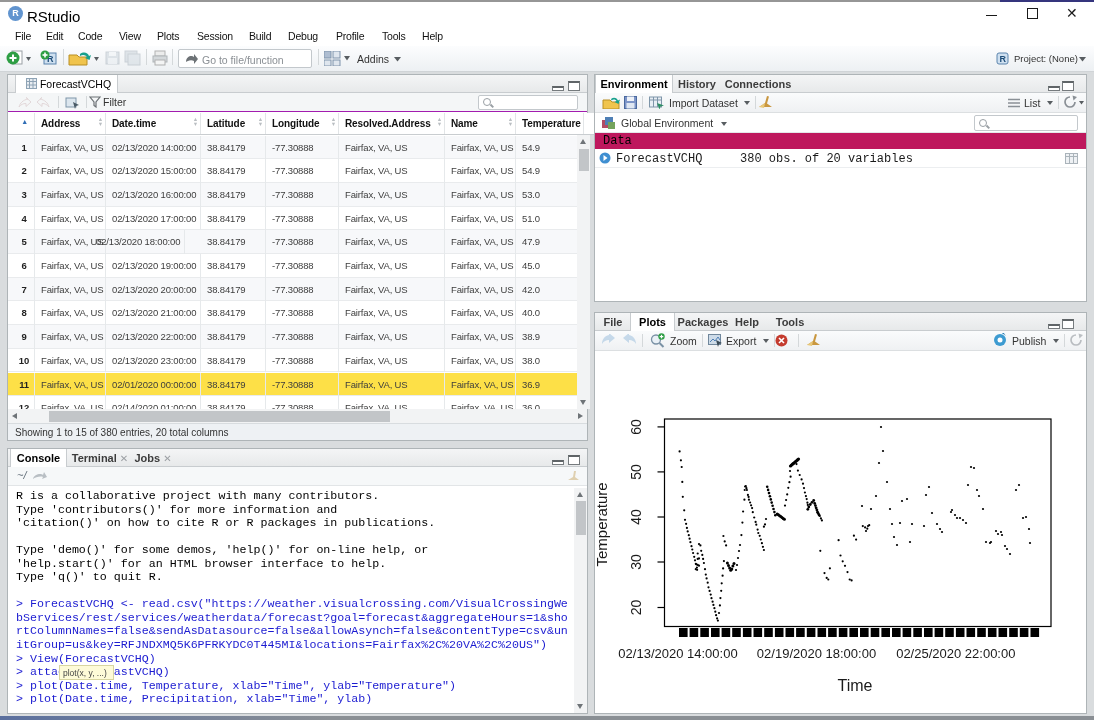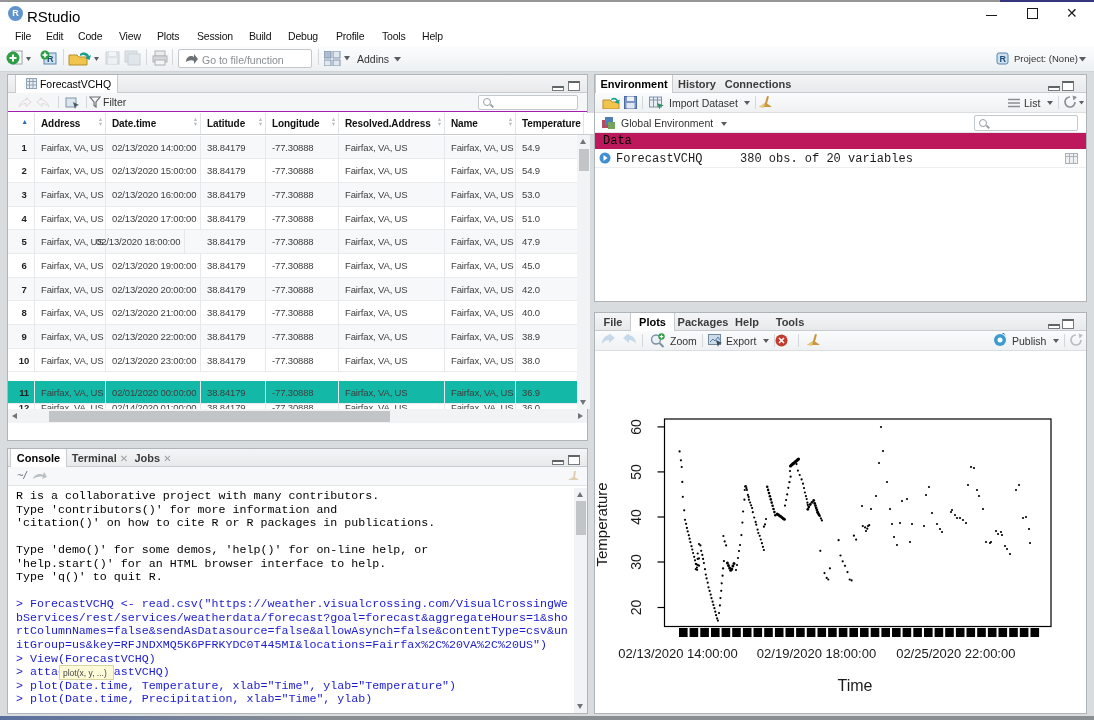--- a/index.html
+++ b/index.html
@@ -255,21 +255,21 @@
 <div class="tr" style="top:213.3px;">
 <div class="td n" style="left:6px;width:21px">10</div>
 <div class="td" style="left:27px;width:71px">Fairfax, VA, US</div>
 <div class="td" style="left:98px;width:95px">02/13/2020 23:00:00</div>
 <div class="td" style="left:193px;width:65px">38.84179</div>
 <div class="td" style="left:258px;width:73px">-77.30888</div>
 <div class="td" style="left:331px;width:106px">Fairfax, VA, US</div>
 <div class="td" style="left:437px;width:71px">Fairfax, VA, US</div>
 <div class="td" style="left:508px;width:68px">38.0</div>
       </div>
-<div class="tr" style="top:237.0px;background:#14b8a6;margin-top:8px;">
+<div class="tr" style="top:237.0px;background:#fde047;">
 <div class="td n" style="left:6px;width:21px">11</div>
 <div class="td" style="left:27px;width:71px">Fairfax, VA, US</div>
 <div class="td" style="left:98px;width:95px">02/01/2020 00:00:00</div>
 <div class="td" style="left:193px;width:65px">38.84179</div>
 <div class="td" style="left:258px;width:73px">-77.30888</div>
 <div class="td" style="left:331px;width:106px">Fairfax, VA, US</div>
 <div class="td" style="left:437px;width:71px">Fairfax, VA, US</div>
 <div class="td" style="left:508px;width:68px">36.9</div>
       </div>
 <div class="tr" style="top:260.7px;">
@@ -286,20 +286,21 @@
   <div class="sb" style="left:569px;top:60px;width:13px;height:274px">
     <div class="sbarrow" style="left:3px;top:4px;border-left:3.5px solid transparent;border-right:3.5px solid transparent;border-bottom:5px solid #6f7478"></div>
     <div class="sbthumb" style="left:1.5px;top:14px;width:10px;height:22px"></div>
     <div class="sbarrow" style="left:3px;bottom:4px;border-left:3.5px solid transparent;border-right:3.5px solid transparent;border-top:5px solid #6f7478"></div>
   </div>
   <div class="sb" style="left:0;top:334px;width:579px;height:14px">
     <div class="sbarrow" style="left:4px;top:3.5px;border-top:3.5px solid transparent;border-bottom:3.5px solid transparent;border-right:5px solid #6f7478"></div>
     <div class="sbthumb" style="left:41px;top:1.5px;width:341px;height:11px"></div>
     <div class="sbarrow" style="right:4px;top:3.5px;border-top:3.5px solid transparent;border-bottom:3.5px solid transparent;border-left:5px solid #6f7478"></div>
   </div>
+  <div class="abs" style="left:0;top:348px;width:579px;height:17px;background:#eef1f4;border-top:1px solid #d8dcdf;font-size:10px;color:#333;padding:3px 0 0 7px">Showing 1 to 15 of 380 entries, 20 total columns</div>
 </div>
 
 <div class="panel" id="consolePanel" style="left:7px;top:448px;width:581px;height:266px">
   <div class="tabbar"></div>
   <div class="tab active" style="left:2px;width:57px">Console</div>
   <div class="tab" style="left:61px;width:62px">Terminal <span style="color:#9b9fa3;font-weight:400;font-size:10px">✕</span></div>
   <div class="tab" style="left:120px;width:50px">Jobs <span style="color:#9b9fa3;font-weight:400;font-size:10px">✕</span></div>
   <span class="mmin" style="left:544px"></span>
     <span class="mmax" style="left:560px"></span>
   <div class="abs" style="left:0;top:18px;width:579px;height:19px;background:#f6f8f9;border-bottom:1px solid #e2e5e7">

